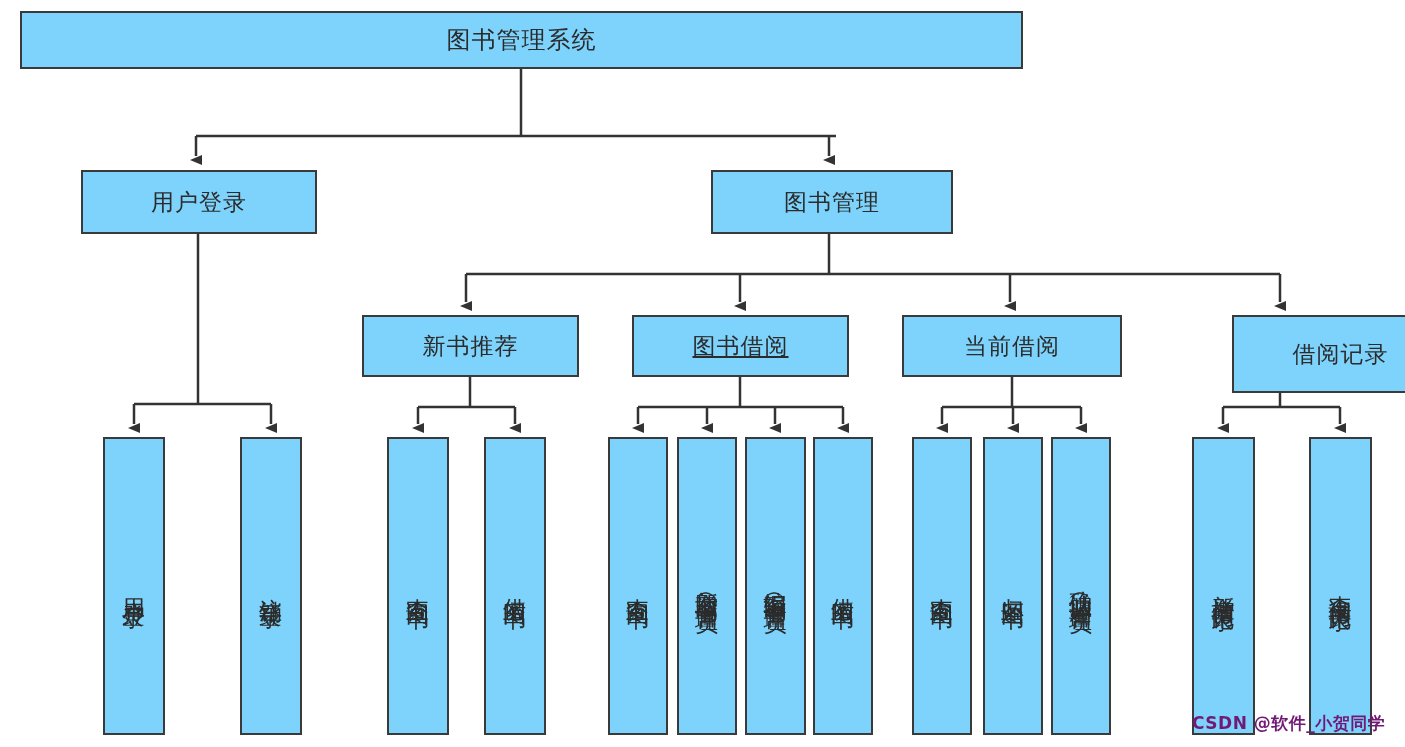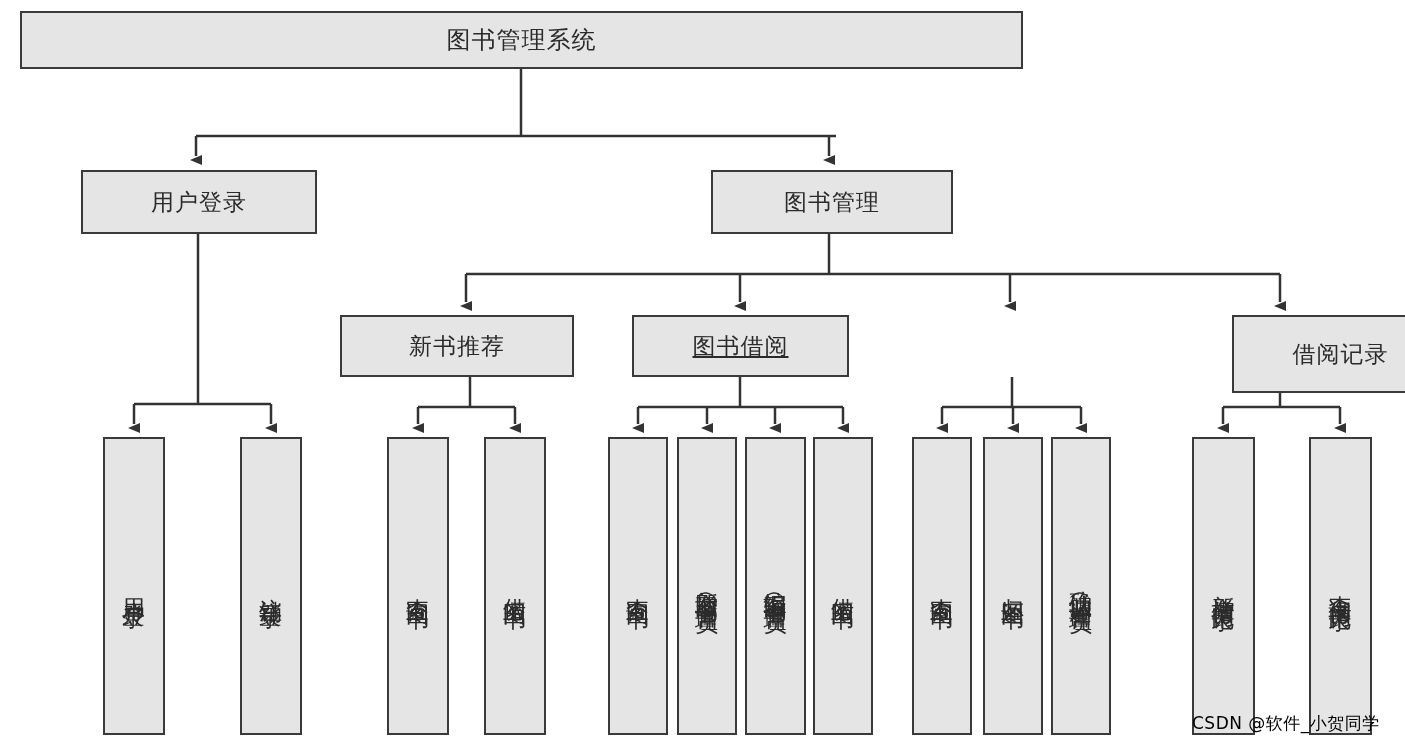--- a/index.html
+++ b/index.html
@@ -1,27 +1,27 @@
 <!DOCTYPE html>
 <html><head>
 <meta charset="utf-8">
 <style>
   html,body{margin:0;padding:0;background:#ffffff;}
   body{width:1405px;height:747px;position:relative;overflow:hidden;
        font-family:"DejaVu Sans","Liberation Sans",sans-serif;}
   #canvas{position:absolute;left:0;top:0;width:1405px;height:747px;}
-  .node{position:absolute;box-sizing:border-box;background:#e5e5e5;
+  .node{position:absolute;box-sizing:border-box;background:#7dd3fc;
         border:2.5px solid #3a3a3a;display:flex;align-items:center;
         justify-content:center;color:#2b2b2b;}
   .node.h{font-size:23px;letter-spacing:1px;}
   .node.v{writing-mode:vertical-rl;text-orientation:upright;font-size:23px;
           letter-spacing:3px;padding:6px 0;line-height:1.05;}
   .node.root{font-size:24px;}
   .watermark{position:absolute;left:1192px;top:712px;font-size:17px;
-             color:#000000;white-space:nowrap;letter-spacing:0.5px;}
+             color:#701a75;white-space:nowrap;letter-spacing:0.5px;font-weight:bold;}
   svg.edges{position:absolute;left:0;top:0;width:1405px;height:747px;
             pointer-events:none;}
 </style>
 </head>
 <body>
 
 <div id="canvas">
 
   <svg class="edges" viewBox="0 0 1405 747" xmlns="http://www.w3.org/2000/svg">
     <defs>
@@ -71,22 +71,23 @@
       <path d="M1223,407 L1223,424" marker-end="url(#arrow)"></path>
       <path d="M1340,407 L1340,424" marker-end="url(#arrow)"></path>
     </g>
   </svg>
 
   <div class="node h root" style="left: 20px; top: 11px; width: 1003px; height: 58px;">图书管理系统</div>
 
   <div class="node h" style="left: 81px; top: 170px; width: 236px; height: 64px;">用户登录</div>
   <div class="node h" style="left: 711px; top: 170px; width: 242px; height: 64px;">图书管理</div>
 
-  <div class="node h" style="left: 340px; top: 315px; width: 234px; height: 62px;">新书推荐</div>
+  <div class="node h" style="left: 362px; top: 315px; width: 217px; height: 62px;">新书推荐</div>
   <div class="node h" style="left: 632px; top: 315px; width: 217px; height: 62px; text-decoration: underline;">图书借阅</div>
+  <div class="node h" style="left: 902px; top: 315px; width: 220px; height: 62px;">当前借阅</div>
   <div class="node h" style="left: 1232px; top: 315px; width: 217px; height: 78px;">借阅记录</div>
 
   <div class="node v" style="left: 103px; top: 437px; width: 62px; height: 298px;">用户登录</div>
   <div class="node v" style="left: 240px; top: 437px; width: 62px; height: 298px;">注销登录</div>
   <div class="node v" style="left: 387px; top: 437px; width: 62px; height: 298px;">查询图书</div>
   <div class="node v" style="left: 484px; top: 437px; width: 62px; height: 298px;">借阅图书</div>
   <div class="node v" style="left: 608px; top: 437px; width: 60px; height: 298px;">查询图书</div>
   <div class="node v" style="left: 677px; top: 437px; width: 60px; height: 298px;">新增图书（管理员）</div>
   <div class="node v" style="left: 745px; top: 437px; width: 61px; height: 298px;">编辑图书（管理员）</div>
   <div class="node v" style="left: 813px; top: 437px; width: 60px; height: 298px;">借阅图书</div>

